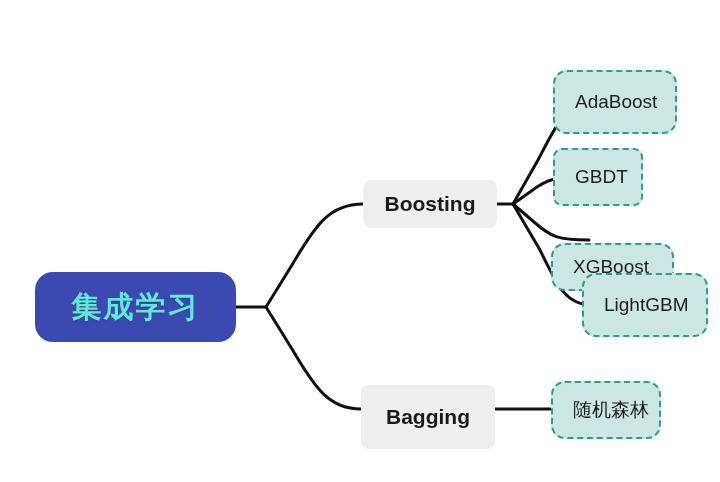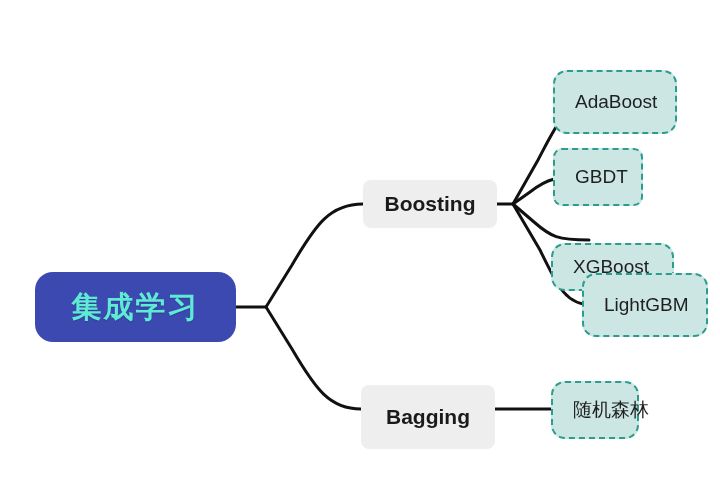--- a/index.html
+++ b/index.html
@@ -98,21 +98,21 @@
   }
   .node-leaf-lightgbm {
     left: 582px;
     top: 273px;
     width: 126px;
     height: 64px;
   }
   .node-leaf-rf {
     left: 551px;
     top: 381px;
-    width: 88px;
+    width: 110px;
     height: 58px;
   }
   .node-label {
     display: inline-block;
   }
 </style>
 </head>
 <body>
 
 <div id="mindmap-canvas">

